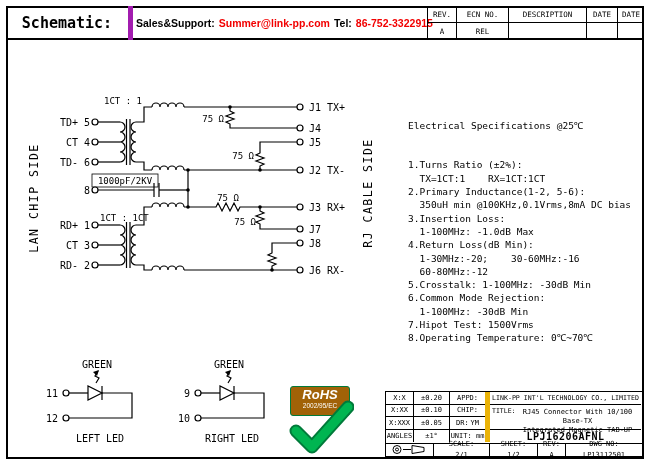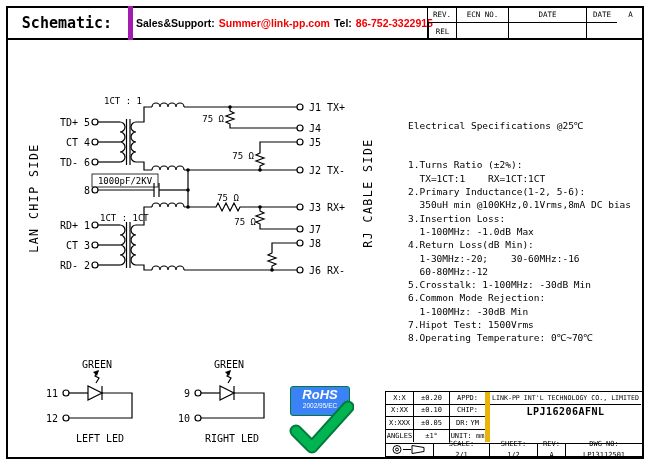--- a/index.html
+++ b/index.html
@@ -32,21 +32,21 @@
   .schem .lblbox { fill:none; stroke:#000; stroke-width:0.8; }
   
   .specs { position:absolute; left:408px; top:92px; width:238px; font-size:9.5px; line-height:13.3px; white-space:pre; }
   
   .leds { position:absolute; left:40px; top:352px; }
   .leds path, .leds line, .leds polygon { stroke:#000; stroke-width:1.2; fill:none; }
   .leds .head { fill:#000; stroke:none; }
   .leds text { font-family:"DejaVu Sans Mono", monospace; fill:#000; font-size:10px; }
   .leds circle { fill:#fff; stroke:#000; stroke-width:1.2; }
   
-  .rohs-box { position:absolute; left:290px; top:386px; width:60px; height:30px; background:#3b82f6; border:1px solid #007a3a;
+  .rohs-box { position:absolute; left:290px; top:386px; width:60px; height:30px; background:#a16207; border:1px solid #007a3a;
               border-radius:3px; color:#fff; text-align:center; font-family:"Liberation Sans", sans-serif; }
   .rohs-name { font-size:13px; font-weight:bold; font-style:italic; line-height:15px; }
   .rohs-dir { font-size:6.5px; line-height:7px; }
   .rohs-check { position:absolute; left:288px; top:399px; }
   
   .tb { position:absolute; left:385px; top:391px; width:258px; height:66px; border:1.5px solid #000;
         display:flex; flex-wrap:wrap; font-size:7px; }
   .tb-left { width:104px; height:50px; border-right:5px solid #eab308; display:grid;
              grid-template-columns:28px 36px 1fr; grid-auto-rows:12.5px; }
   .tb-left .c { display:flex; align-items:center; justify-content:center; gap:2px; }
@@ -74,20 +74,21 @@
   <div class="hdr-title-box">Schematic:</div>
   <div class="hdr-contact">
     <span>Sales&amp;Support:</span>
     <span class="red">Summer@link-pp.com</span>
     <span>Tel:</span>
     <span class="red">86-752-3322915</span>
   </div>
   <div class="rev-table">
     <div class="c bb">REV.</div>
     <div class="c bb bl">ECN NO.</div>
+    <div class="c bb bl">DESCRIPTION</div>
     <div class="c bb bl">DATE</div>
     <div class="c bb bl">DATE</div>
     <div class="c">A</div>
     <div class="c bl">REL</div>
     <div class="c bl"></div>
     <div class="c bl"></div>
     <div class="c bl"></div>
   </div>
 
   <svg class="schem" width="395" height="300" viewBox="0 0 395 300">
@@ -273,20 +274,27 @@
       <div class="c bb">
         <span>DR:</span>
         <span>YM</span>
       </div>
       <div class="c br">ANGLES</div>
       <div class="c br">±1°</div>
       <div class="c">UNIT: mm</div>
     </div>
     <div class="tb-right">
       <div class="tb-company">LINK-PP INT'L TECHNOLOGY CO., LIMITED</div>
+      <div class="tb-titlearea">
+        <div class="tb-titlelabel">TITLE:</div>
+        <div class="tb-titletext">
+          <div>RJ45 Connector With 10/100 Base-TX</div>
+          <div>Integrated Magnetic TAB-UP</div>
+        </div>
+      </div>
       <div class="tb-part">LPJ16206AFNL</div>
     </div>
     <div class="tb-bottom">
       <div class="tbb" style="width:48px">
         <svg width="40" height="11" viewBox="0 0 40 11">
           <circle cx="7" cy="5.5" r="4" stroke="#000" fill="none" stroke-width="1"></circle>
           <circle cx="7" cy="5.5" r="1.5" stroke="#000" fill="none" stroke-width="1"></circle>
           <line x1="13" y1="5.5" x2="21" y2="5.5" stroke="#000" stroke-width="1"></line>
           <polygon points="22,1.5 34,3.5 34,7.5 22,9.5" stroke="#000" fill="none" stroke-width="1"></polygon>
         </svg>

